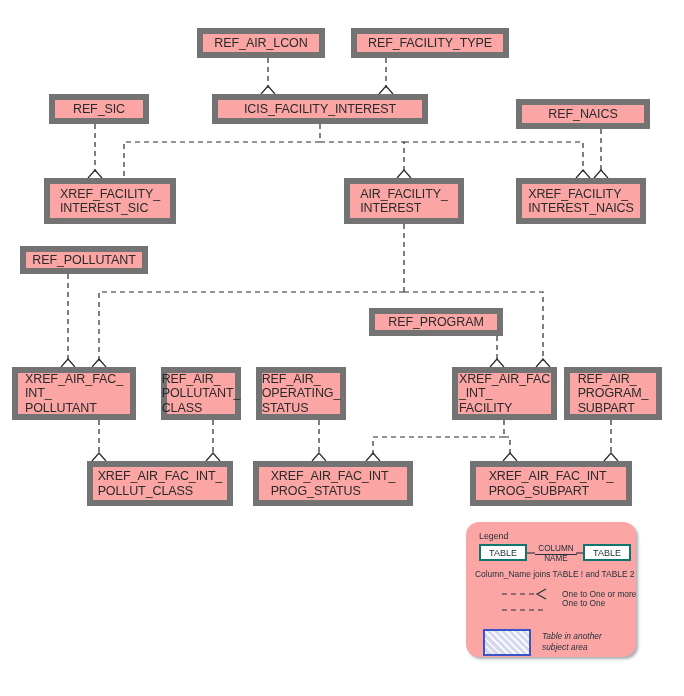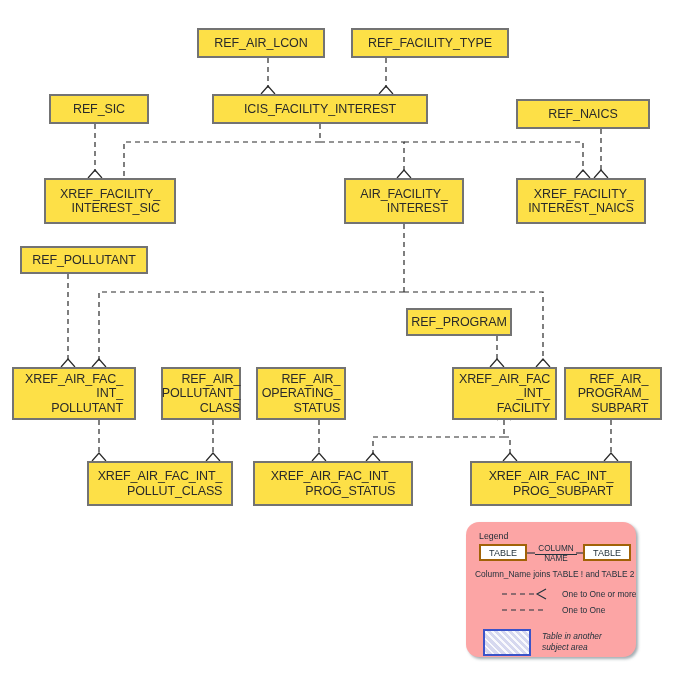--- a/index.html
+++ b/index.html
@@ -11,29 +11,29 @@
     position: relative;
     width: 684px;
     height: 696px;
     background: #ffffff;
     font-family: "Liberation Sans", sans-serif;
     overflow: hidden;
   }
   .entity {
     position: absolute;
     box-sizing: border-box;
-    border: 2px solid #737373;
-    background: #fde047;
+    border: 6px solid #737373;
+    background: #fca5a5;
     color: #2a2a2a;
     font-size: 12.5px;
     line-height: 14.5px;
     display: flex;
     align-items: center;
     justify-content: center;
-    text-align: right;
+    text-align: left;
     white-space: pre-line;
     letter-spacing: -0.1px;
   }
   #edges {
     position: absolute;
     left: 0; top: 0;
     width: 684px;
     height: 696px;
     pointer-events: none;
   }
@@ -54,21 +54,21 @@
   #legend-title {
     position: absolute;
     left: 13px;
     top: 9px;
     font-size: 8.8px;
     color: #1d2b35;
   }
   .legend-table {
     position: absolute;
     box-sizing: border-box;
-    border: 2px solid #a16207;
+    border: 2px solid #0f766e;
     background: #ffffff;
     font-size: 9px;
     color: #23323c;
     display: flex;
     align-items: center;
     justify-content: center;
     height: 17px;
     width: 48px;
   }
   #legend-col-name {
@@ -227,21 +227,21 @@
   <div class="entity" style="left:49px;top:94px;width:100px;height:30px;">REF_SIC</div>
   <div class="entity" style="left:212px;top:94px;width:216px;height:30px;">ICIS_FACILITY_INTEREST</div>
   <div class="entity" style="left:516px;top:99px;width:134px;height:30px;">REF_NAICS</div>
   <div class="entity" style="left:44px;top:178px;width:132px;height:46px;">XREF_FACILITY_
 INTEREST_SIC</div>
   <div class="entity" style="left:344px;top:178px;width:120px;height:46px;">AIR_FACILITY_
 INTEREST</div>
   <div class="entity" style="left:516px;top:178px;width:130px;height:46px;">XREF_FACILITY_
 INTEREST_NAICS</div>
   <div class="entity" style="left:20px;top:246px;width:128px;height:28px;">REF_POLLUTANT</div>
-  <div class="entity" style="left:406px;top:308px;width:106px;height:28px;">REF_PROGRAM</div>
+  <div class="entity" style="left:369px;top:308px;width:134px;height:28px;">REF_PROGRAM</div>
   <div class="entity" style="left:12px;top:367px;width:124px;height:53px;">XREF_AIR_FAC_
 INT_
 POLLUTANT</div>
   <div class="entity" style="left:161px;top:367px;width:80px;height:53px;">REF_AIR_
 POLLUTANT_
 CLASS</div>
   <div class="entity" style="left:256px;top:367px;width:90px;height:53px;">REF_AIR_
 OPERATING_
 STATUS</div>
   <div class="entity" style="left:452px;top:367px;width:105px;height:53px;">XREF_AIR_FAC
@@ -283,20 +283,20 @@
       <g stroke="#23323c" stroke-width="1.1" fill="none">
         <line x1="0" y1="6" x2="34" y2="6" stroke-dasharray="5,4"></line>
         <path d="M 44 1 L 35 6 L 44 11"></path>
       </g>
     </svg>
     <div class="legend-key-label" style="left:96px;top:67px;">One to One or more</div>
 
     <svg style="position:absolute;left:36px;top:84px;width:56px;height:8px;" viewBox="0 0 56 8" xmlns="http://www.w3.org/2000/svg">
       <line x1="0" y1="4" x2="44" y2="4" stroke="#23323c" stroke-width="1.1" stroke-dasharray="5,4"></line>
     </svg>
-    <div class="legend-key-label" style="left:96px;top:83px;">One to One</div>
+    <div class="legend-key-label" style="left:96px;top:76px;">One to One</div>
 
     <div id="legend-swatch"></div>
     <div id="legend-swatch-label" style="white-space:pre-line;font-style:italic;">Table in another
 subject area</div>
   </div>
 
 </div>
 
 </body></html>

